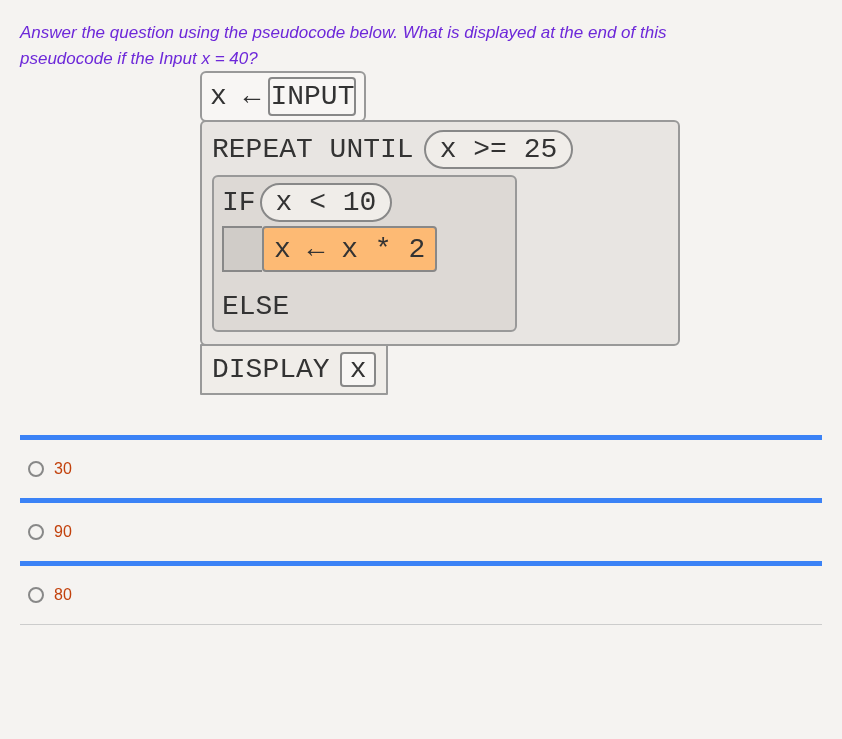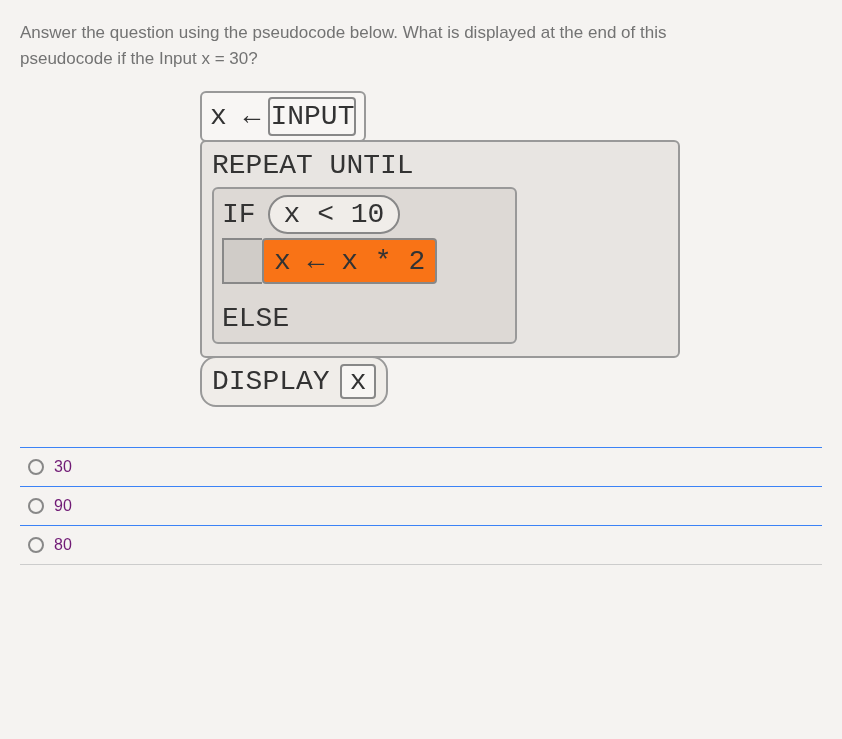--- a/index.html
+++ b/index.html
@@ -10,22 +10,22 @@
     body {
       font-family: Arial, sans-serif;
       background: #f5f3f1;
       padding: 20px;
       width: 842px;
       color: #3a3a3a;
     }
     .question-text {
       font-size: 17px;
       line-height: 1.5;
-      margin-bottom: 20px;
-      color: #737373;
+      color: #6d28d9;
+      font-style: italic;
     }
     .code-container {
       margin-left: 180px;
       margin-bottom: 40px;
     }
     .code-block {
       font-family: 'Courier New', monospace;
       font-size: 28px;
       color: #333;
     }
@@ -68,100 +68,101 @@
       border: 2px solid #999;
       border-radius: 6px;
       background: #ddd9d5;
       padding: 6px 8px 8px 8px;
       margin: 4px 0;
       width: 305px;
     }
     .if-header {
       display: flex;
       align-items: center;
-      gap: 12px;
+      gap: 4px;
     }
     .indent-box {
       border: 2px solid #888;
       border-right: none;
       background: #d0ccc8;
       width: 40px;
       height: 46px;
       display: inline-block;
       vertical-align: middle;
     }
     .assign-row {
       display: flex;
       align-items: stretch;
       margin-top: 4px;
     }
     .assign-box {
       border: 2px solid #888;
       border-radius: 4px;
       padding: 4px 10px;
-      background: #f97316;
+      background: #fdba74;
       display: flex;
       align-items: center;
     }
     .display-line {
       display: inline-flex;
       align-items: center;
       border: 2px solid #999;
-      border-radius: 16px;
+      border-radius: 1px;
       padding: 6px 10px;
       background: #f0ede9;
       margin-top: -2px;
     }
     .small-box {
       border: 2px solid #888;
       border-radius: 4px;
       padding: 0 8px;
       margin-left: 10px;
       background: #f8f6f4;
     }
     .answers {
       margin-top: 30px;
     }
     .answer-option {
       display: flex;
       align-items: center;
-      padding: 10px 8px;
-      border-top: 1px solid #3b82f6;
+      padding: 20px 8px;
+      border-top: 5px solid #3b82f6;
       font-size: 16px;
-      color: #701a75;
+      color: #c2410c;
       gap: 10px;
     }
     .answer-option:last-child {
       border-bottom: 1px solid #ccc;
     }
     .radio {
       width: 16px;
       height: 16px;
       border: 2px solid #888;
       border-radius: 50%;
       flex-shrink: 0;
     }
   </style>
 </head>
 <body>
 
 <div class="question-text">
   <span>Answer the question using the pseudocode below.  What is displayed at the end of this</span><br>
-  <span>pseudocode if the Input x = 30?</span>
+  <span>pseudocode if the Input x = 40?</span>
 </div>
 
 <div class="code-container">
   <div class="code-block">
     <div class="input-line">
       <span>x  ←</span>
       <span class="input-box">INPUT</span>
     </div>
     <div class="repeat-block">
       <div class="repeat-header">
         <span>REPEAT  UNTIL</span>
+        <span class="pill">x  &gt;=  25</span>
       </div>
       <div class="if-block">
         <div class="if-header">
           <span>IF</span>
           <span class="pill">x  &lt;  10</span>
         </div>
         <div class="assign-row">
           <span class="indent-box"></span>
           <span class="assign-box">x  ←  x  *  2</span>
         </div>

